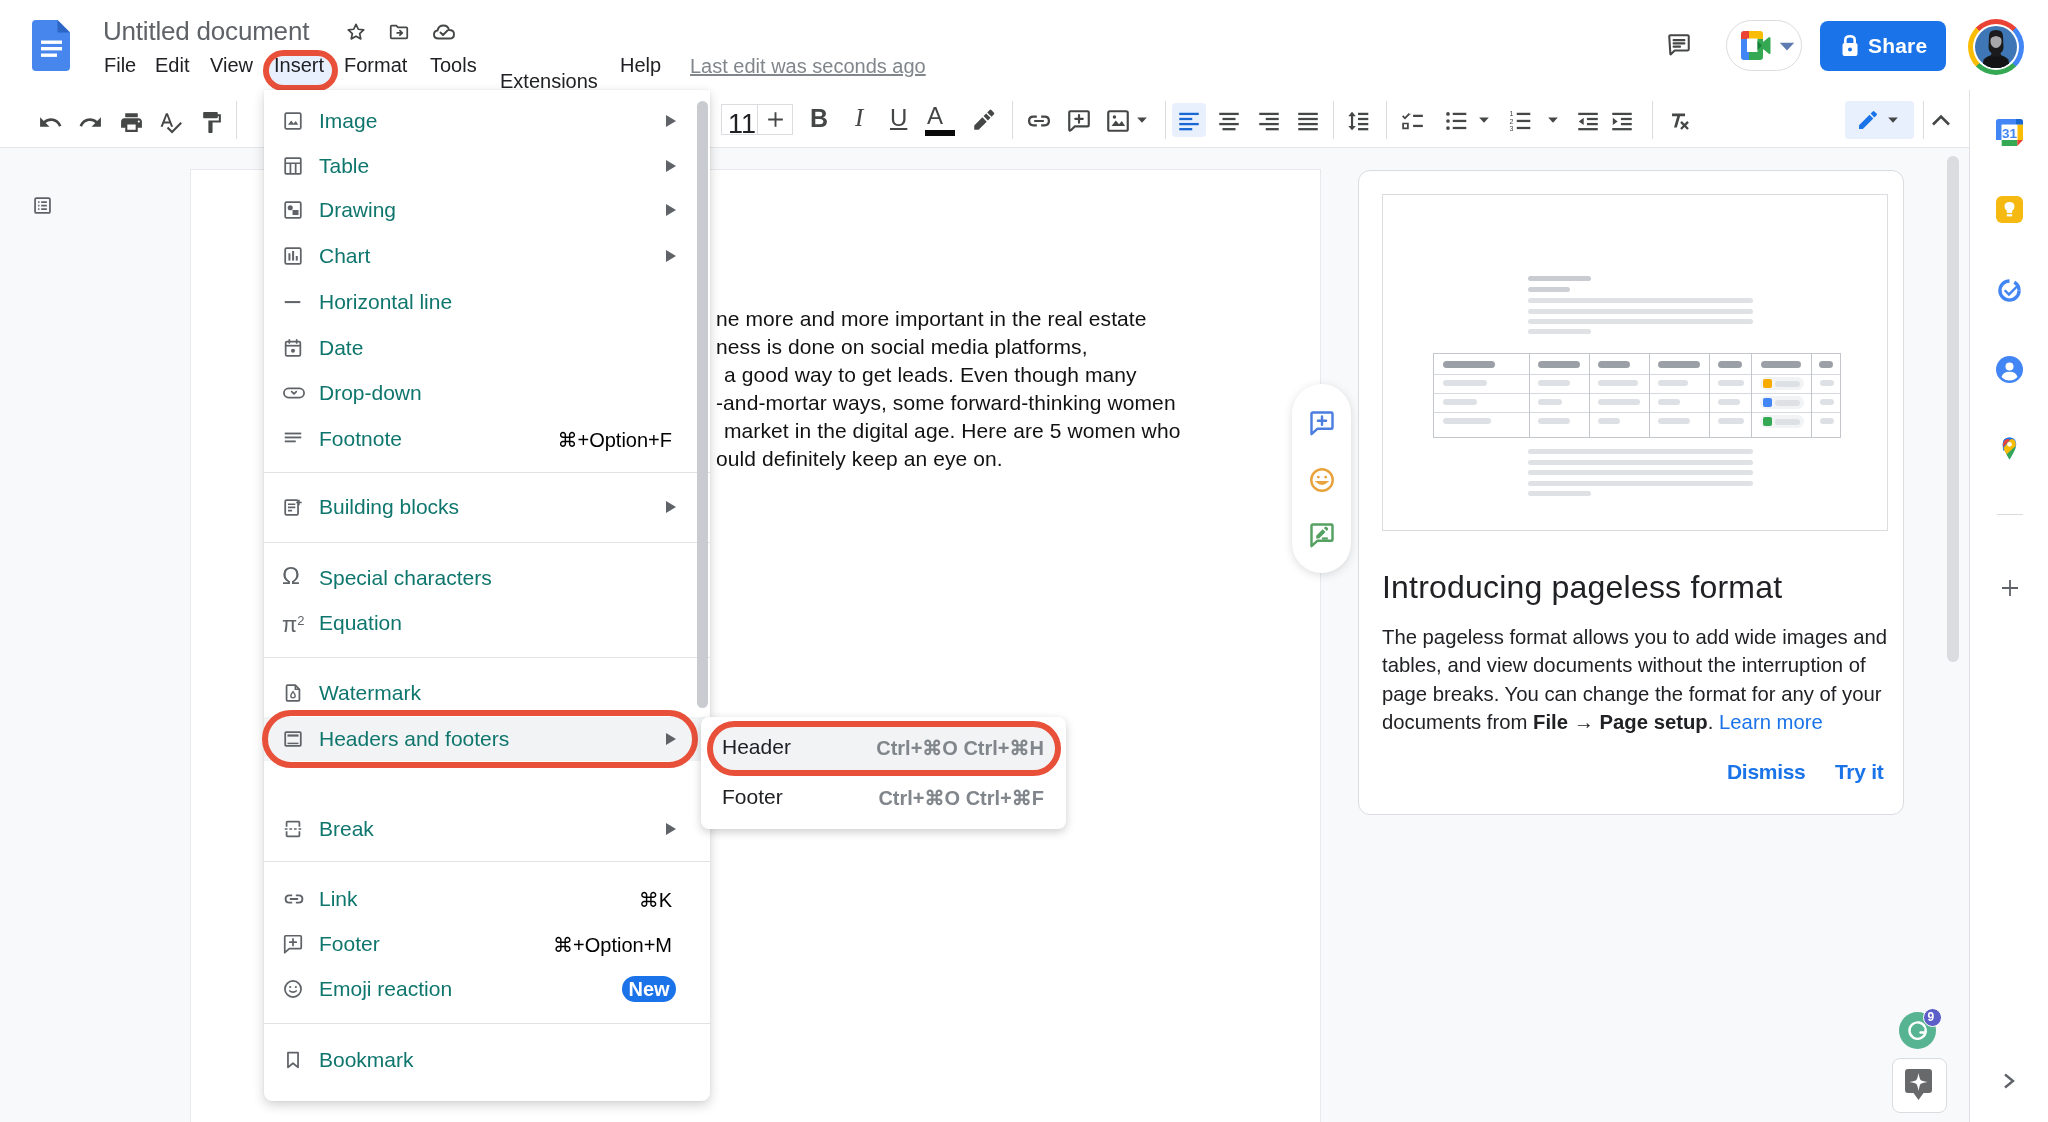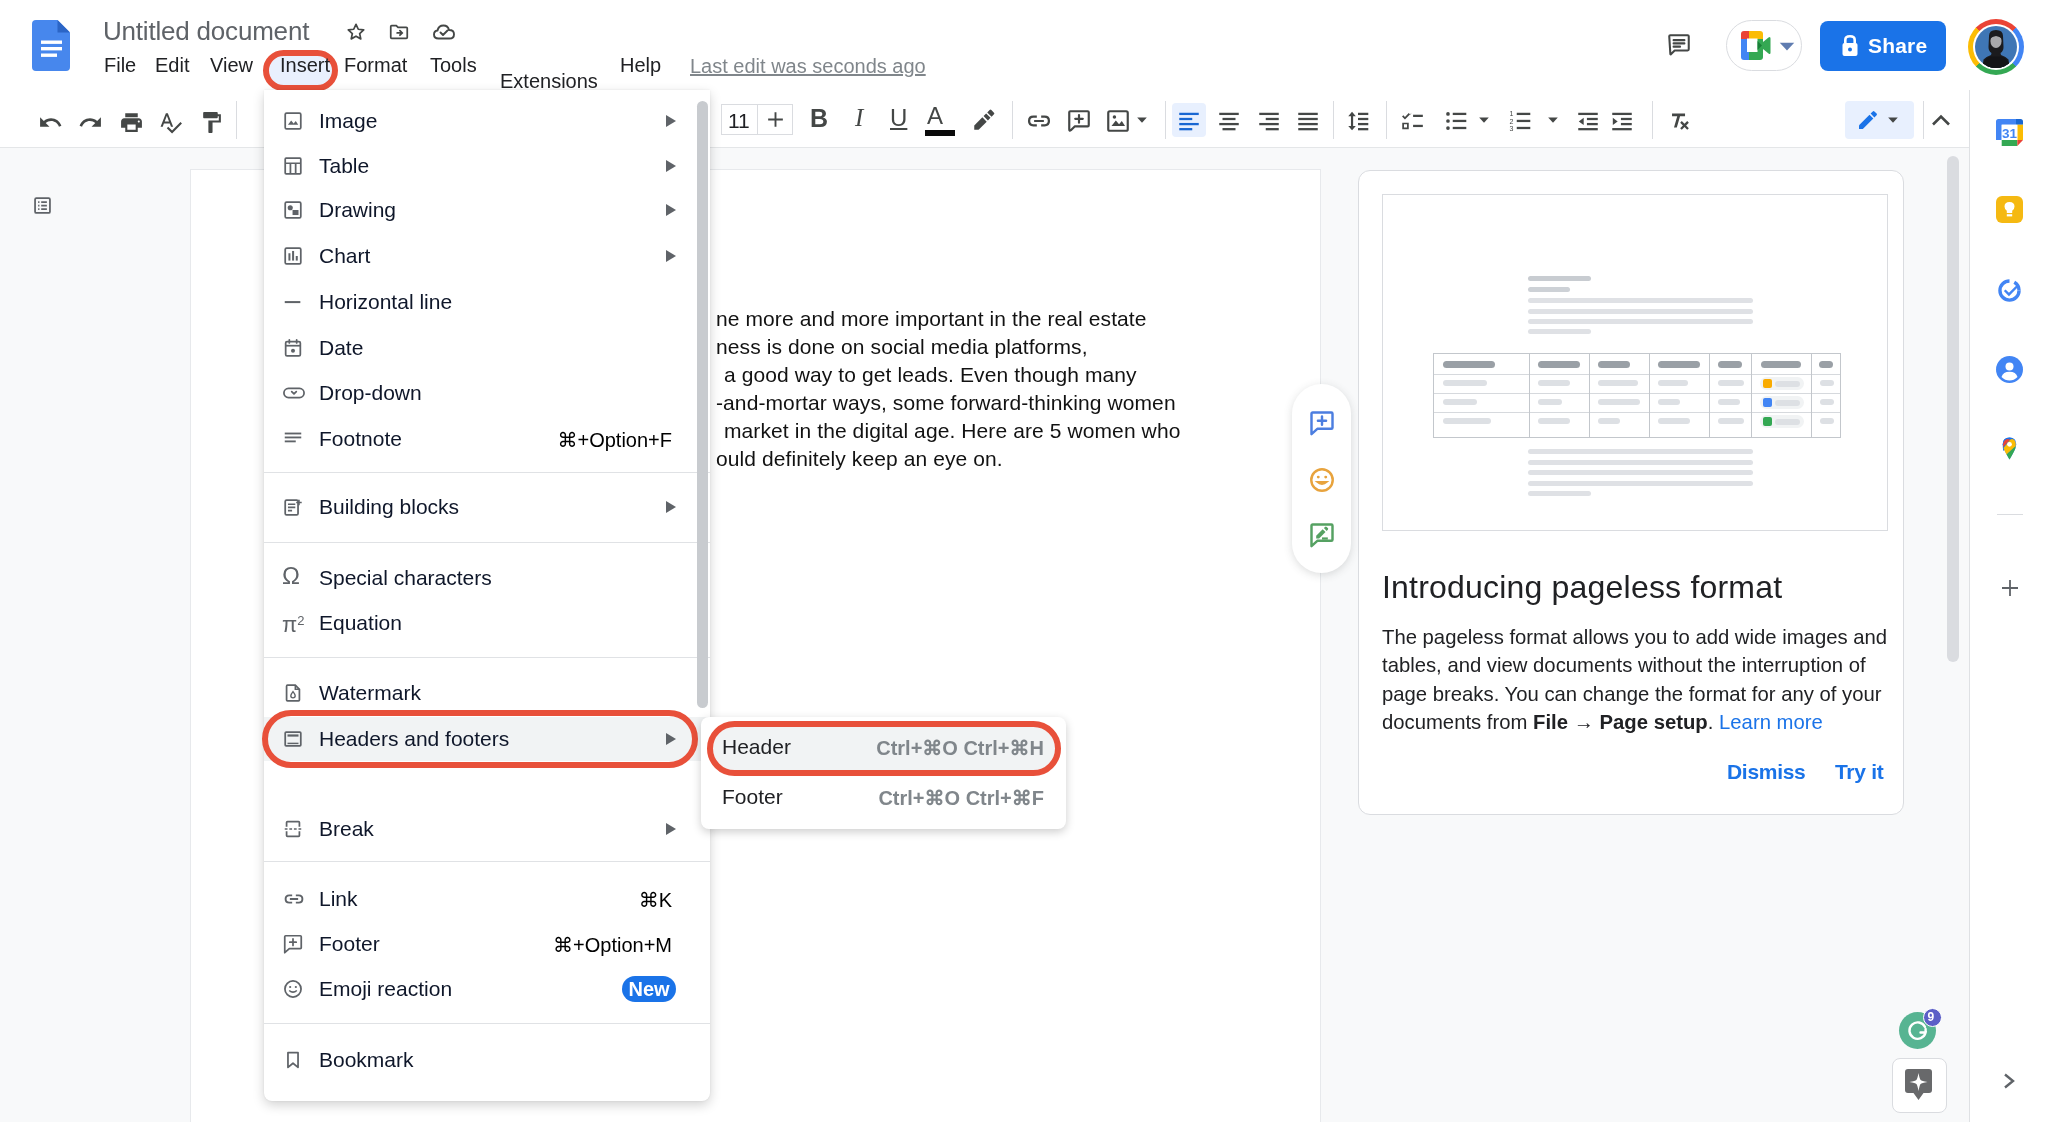--- a/index.html
+++ b/index.html
@@ -4,21 +4,21 @@
 <style>
 html,body{margin:0;padding:0;}
 body{width:2048px;height:1122px;overflow:hidden;font-family:"Liberation Sans",sans-serif;background:#fff;}
 #app{position:relative;width:2048px;height:1122px;overflow:hidden;}
 .ab{position:absolute;}
 svg{display:block;}
 .mi{color:#202124;font-size:20px;}
 .sep{position:absolute;width:1px;background:#dadce0;}
 .menu-row{position:absolute;left:0;width:446px;height:44px;}
 .mic{position:absolute;left:18px;top:11px;width:24px;height:22px;}
-.mtx{position:absolute;left:55px;top:10px;font-size:21px;color:#0f172a;}
+.mtx{position:absolute;left:55px;top:10px;font-size:21px;color:#0f766e;}
 .msc{position:absolute;right:38px;top:11px;font-size:20px;color:#000000;}
 .marr{position:absolute;left:402px;top:16px;width:0;height:0;border-left:10px solid #5f6368;border-top:6px solid transparent;border-bottom:6px solid transparent;}
 </style>
 </head>
 <body>
 <div id="app">
 
   <div class="ab" style="left:0;top:147px;width:2048px;height:975px;background:#f8f9fa;"></div>
 
   <div class="ab" style="left:190px;top:169px;width:1129px;height:953px;background:#fff;border:1px solid #e7e9ec;border-bottom:none;"></div>
@@ -54,21 +54,21 @@
 
     <svg class="ab" style="left:432px;top:22px;" width="24" height="20" viewBox="0 0 24 20" fill="none" stroke="#444746" stroke-width="1.9">
         <path d="M6.5 16.5 Q2 16.5 2 12.5 Q2 9 5.5 8.5 Q6.5 3.5 11.5 3.5 Q16 3.5 17 8 Q22 8 22 12.2 Q22 16.5 17.5 16.5 Z"></path>
         <path d="M8.5 10.5 L11 13 L15.5 8.5" stroke-linecap="round" stroke-linejoin="round"></path>
       </svg>
 
     <div class="ab mi" style="left:104px;top:54px;">File</div>
     <div class="ab mi" style="left:155px;top:54px;">Edit</div>
     <div class="ab mi" style="left:210px;top:54px;">View</div>
     <div class="ab" style="left:263px;top:50px;width:75px;height:41px;background:#e9f0fd;border:6px solid #e8503a;border-radius:21px;box-sizing:border-box;"></div>
-    <div class="ab mi" style="left:280px;top:54px;">Insert</div>
+    <div class="ab mi" style="left:274px;top:54px;">Insert</div>
     <div class="ab mi" style="left:344px;top:54px;">Format</div>
     <div class="ab mi" style="left:430px;top:54px;">Tools</div>
     <div class="ab mi" style="left:500px;top:70px;">Extensions</div>
     <div class="ab mi" style="left:620px;top:54px;">Help</div>
     <div class="ab" style="left:690px;top:55px;font-size:20px;color:#80868b;text-decoration:underline;">Last edit was seconds ago</div>
 
     <svg class="ab" style="left:1666px;top:32px;" width="26" height="26" viewBox="0 0 24 24" fill="none" stroke="#444746" stroke-width="1.9">
         <path d="M3 4 Q3 3 4 3 L20 3 Q21 3 21 4 L21 16 Q21 17 20 17 L8 17 L4.5 20.5 Q4 21 4 20 Z" stroke-linejoin="round"></path>
         <path d="M7 7.5 L17 7.5 M7 10.5 L17 10.5 M7 13.5 L13 13.5" stroke-linecap="round"></path>
       </svg>
@@ -125,21 +125,21 @@
         <path d="M12.45 16h2.09L9.43 3H7.57L2.46 16h2.09l1.12-3h5.64l1.14 3zm-6.02-5L8.5 5.48 10.57 11H6.43zm15.16.59l-8.09 8.09L9.83 16l-1.41 1.41 5.09 5.09L23 13l-1.41-1.41z"></path>
       </svg>
 
     <svg class="ab" style="left:199px;top:20px;" width="25" height="25" viewBox="0 0 24 24" fill="#444746">
         <path d="M18 4V3c0-.55-.45-1-1-1H5c-.55 0-1 .45-1 1v4c0 .55.45 1 1 1h12c.55 0 1-.45 1-1V6h1v4H9v11c0 .55.45 1 1 1h2c.55 0 1-.45 1-1v-9h8V4h-3z"></path>
       </svg>
     <div class="sep" style="left:236px;top:11px;height:38px;"></div>
 
     <div class="ab" style="left:721px;top:14px;width:37px;height:31px;border:1.5px solid #dadce0;box-sizing:border-box;"></div>
     <div class="ab" style="left:757px;top:14px;width:36px;height:31px;border:1.5px solid #dadce0;box-sizing:border-box;"></div>
-    <div class="ab" style="left:728px;top:19px;font-size:21px;color:#202124;">11</div>
+    <div class="ab" style="left:728px;top:19px;font-size:27px;color:#202124;">11</div>
     <svg class="ab" style="left:765px;top:19px;" width="21" height="21" viewBox="0 0 20 20" fill="#444746">
         <path d="M9.1 3 L10.9 3 L10.9 9.1 L17 9.1 L17 10.9 L10.9 10.9 L10.9 17 L9.1 17 L9.1 10.9 L3 10.9 L3 9.1 L9.1 9.1 Z"></path>
       </svg>
 
     <div class="ab" style="left:810px;top:14px;font-size:25px;font-weight:bold;color:#444746;">B</div>
     <div class="ab" style="left:855px;top:14px;font-size:25px;font-style:italic;font-family:'Liberation Serif',serif;color:#444746;">I</div>
     <div class="ab" style="left:890px;top:14px;font-size:24px;text-decoration:underline;color:#444746;">U</div>
     <div class="ab" style="left:927px;top:12px;font-size:24px;color:#444746;">A</div>
     <div class="ab" style="left:925px;top:40px;width:30px;height:6px;background:#0a0a0a;"></div>
     <svg class="ab" style="left:971px;top:17px;" width="26" height="26" viewBox="0 0 24 24" fill="#444746">

